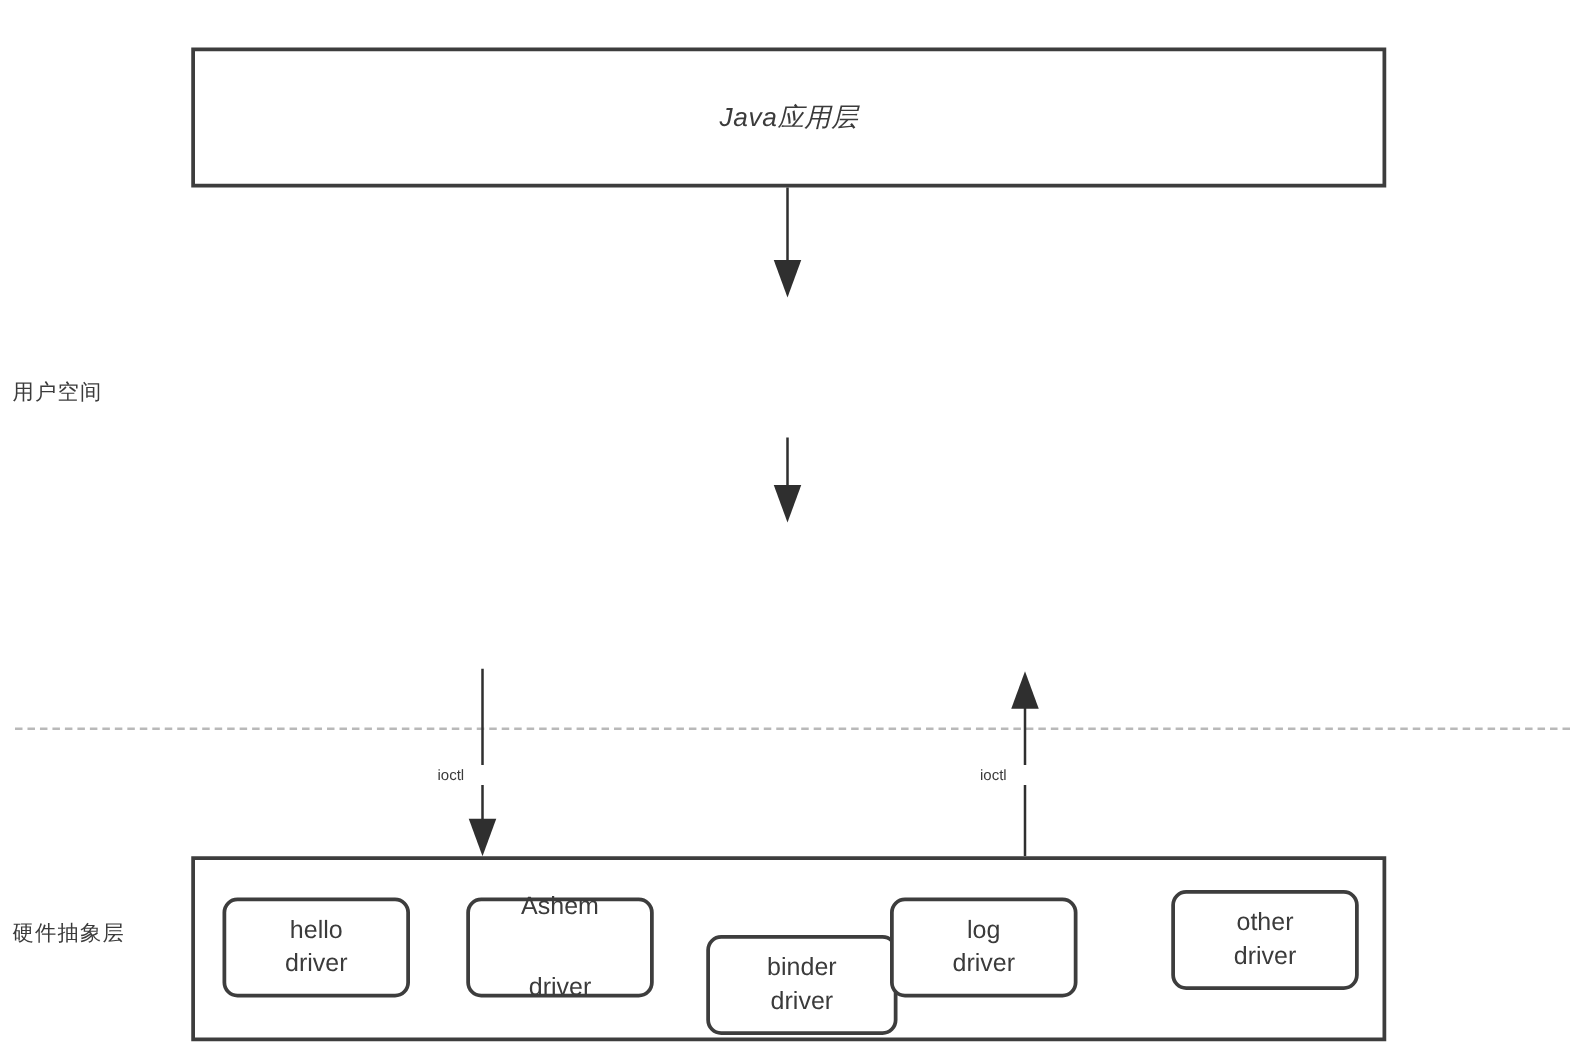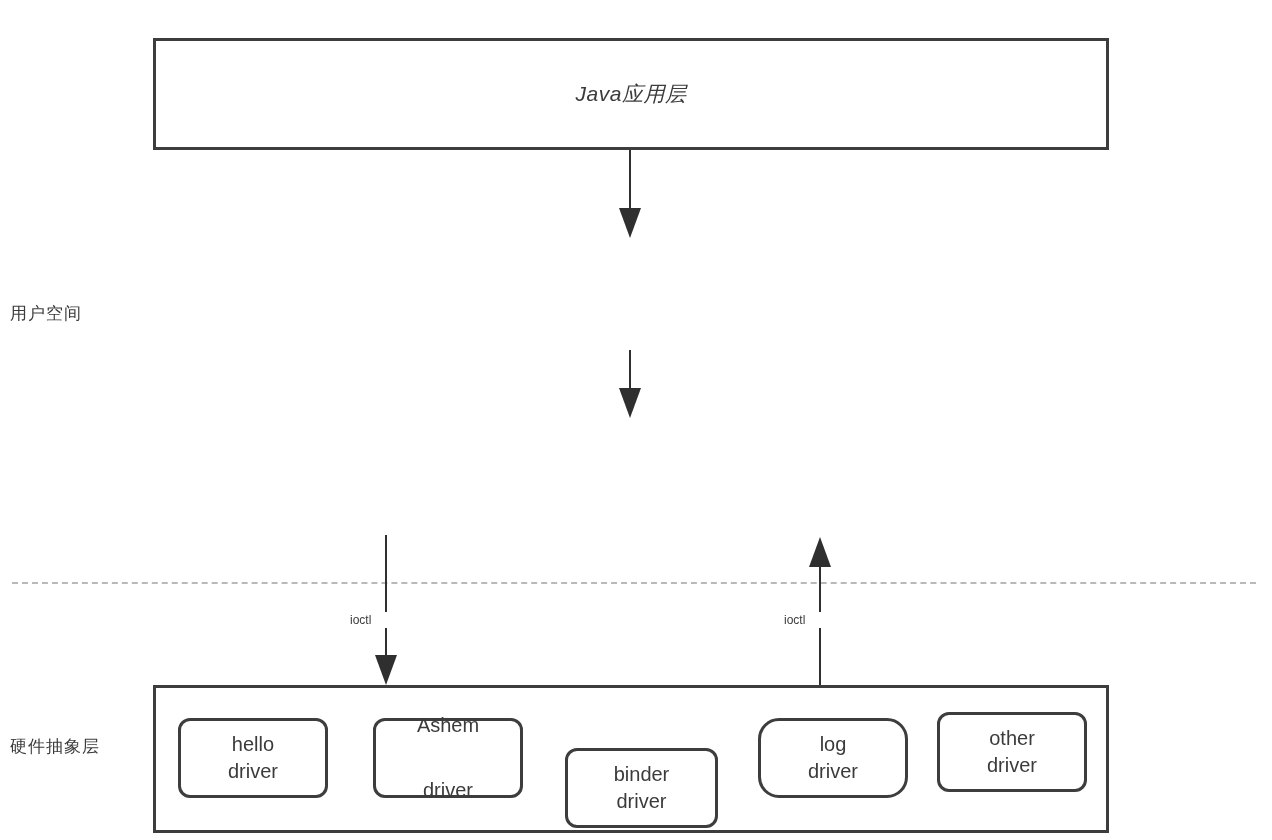--- a/index.html
+++ b/index.html
@@ -63,21 +63,21 @@
     flex-direction: column;
     align-items: center;
     justify-content: center;
     font-size: 20px;
     line-height: 27px;
     color: var(--text);
   }
   .driver-hello  { left: 178px; top: 718px; }
   .driver-ashem  { left: 373px; top: 718px; gap: 38px; }
   .driver-binder { left: 565px; top: 748px; width: 153px; }
-  .driver-log    { left: 758px; top: 718px; border-radius: 21px; }
+  .driver-log    { left: 712px; top: 718px; }
   .driver-other  { left: 937px; top: 712px; justify-content: center; }
 
   
   .side-label {
     position: absolute;
     left: 10px;
     font-size: 17px;
     color: var(--text);
     letter-spacing: 1px;
   }

